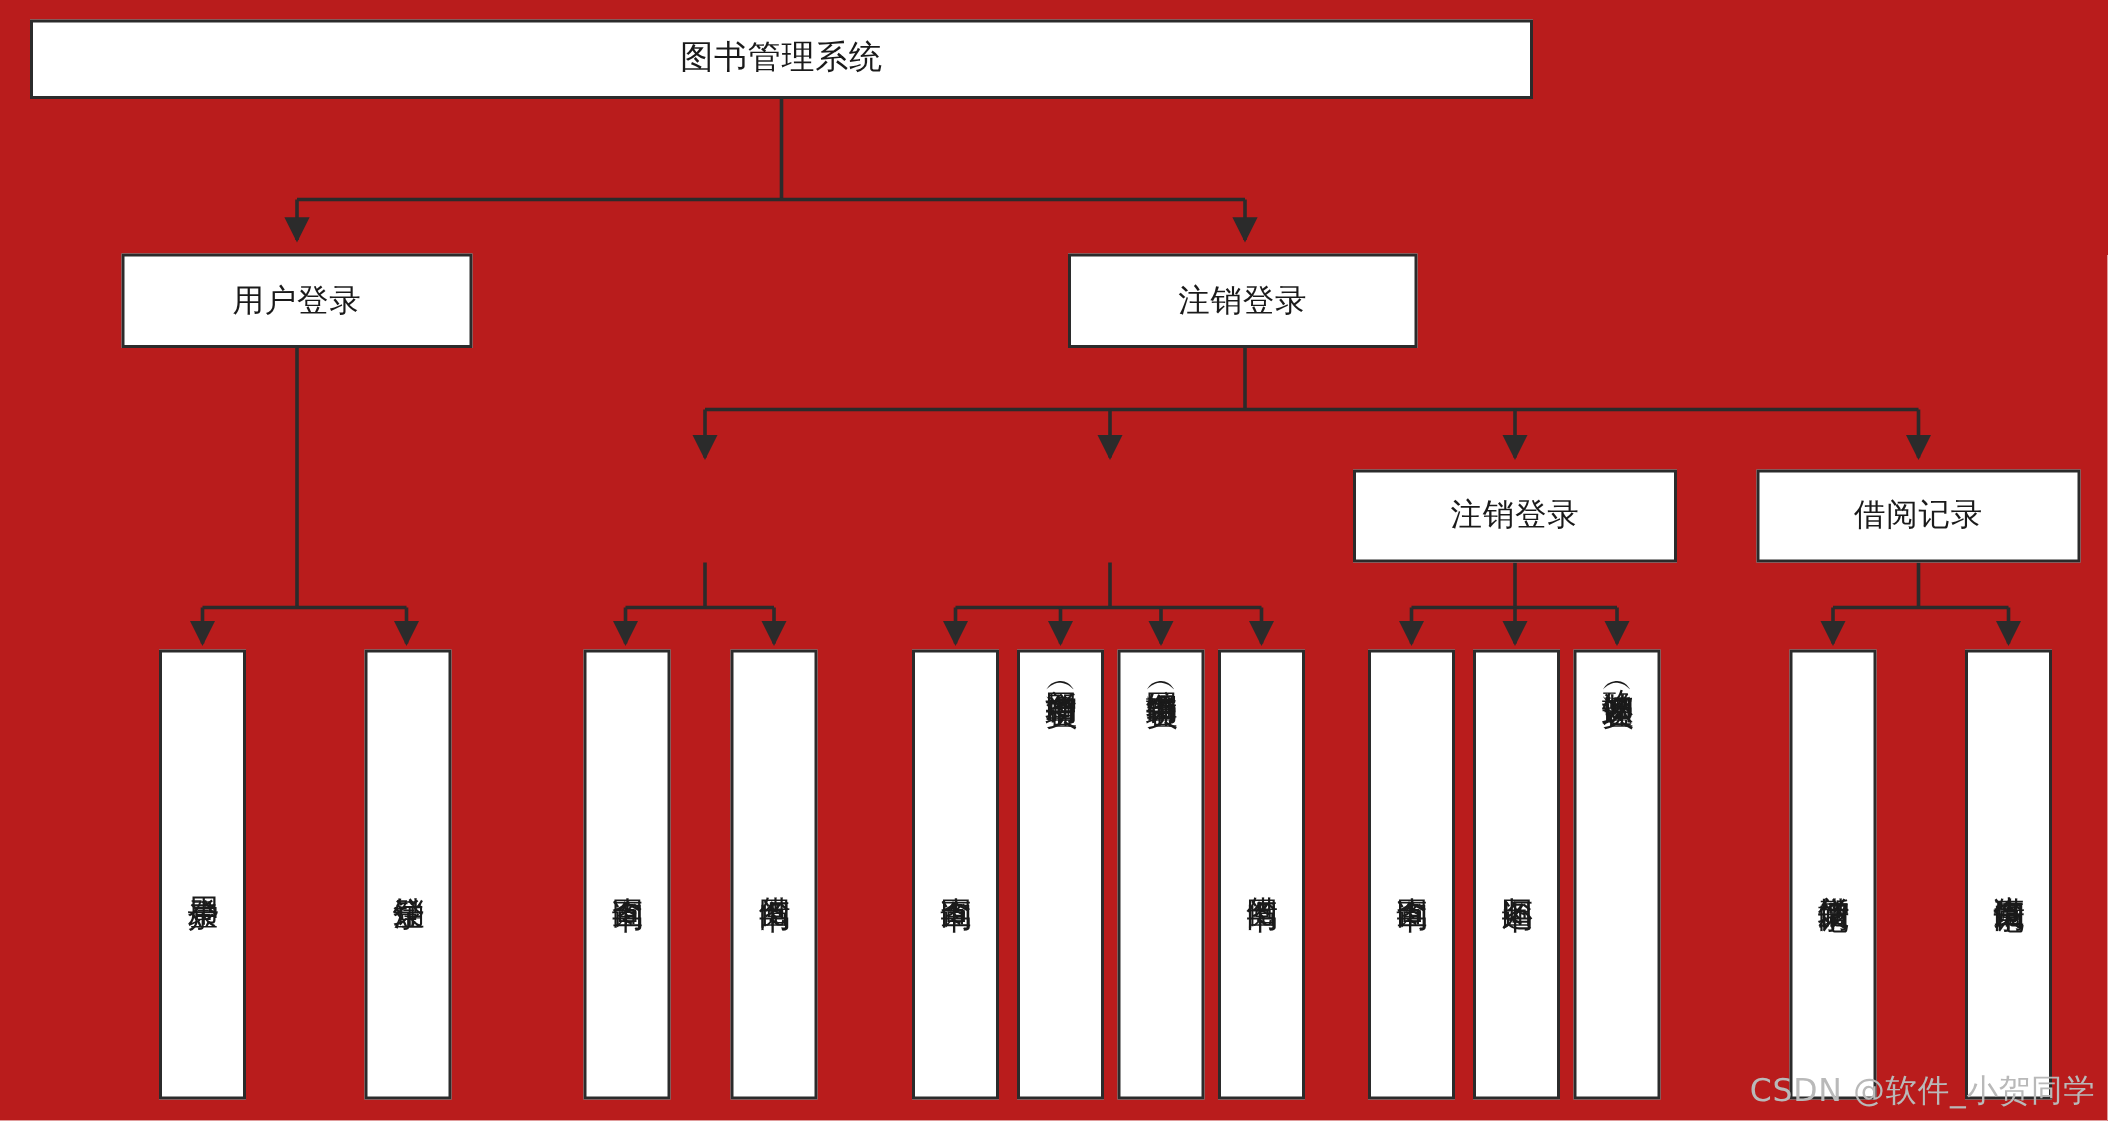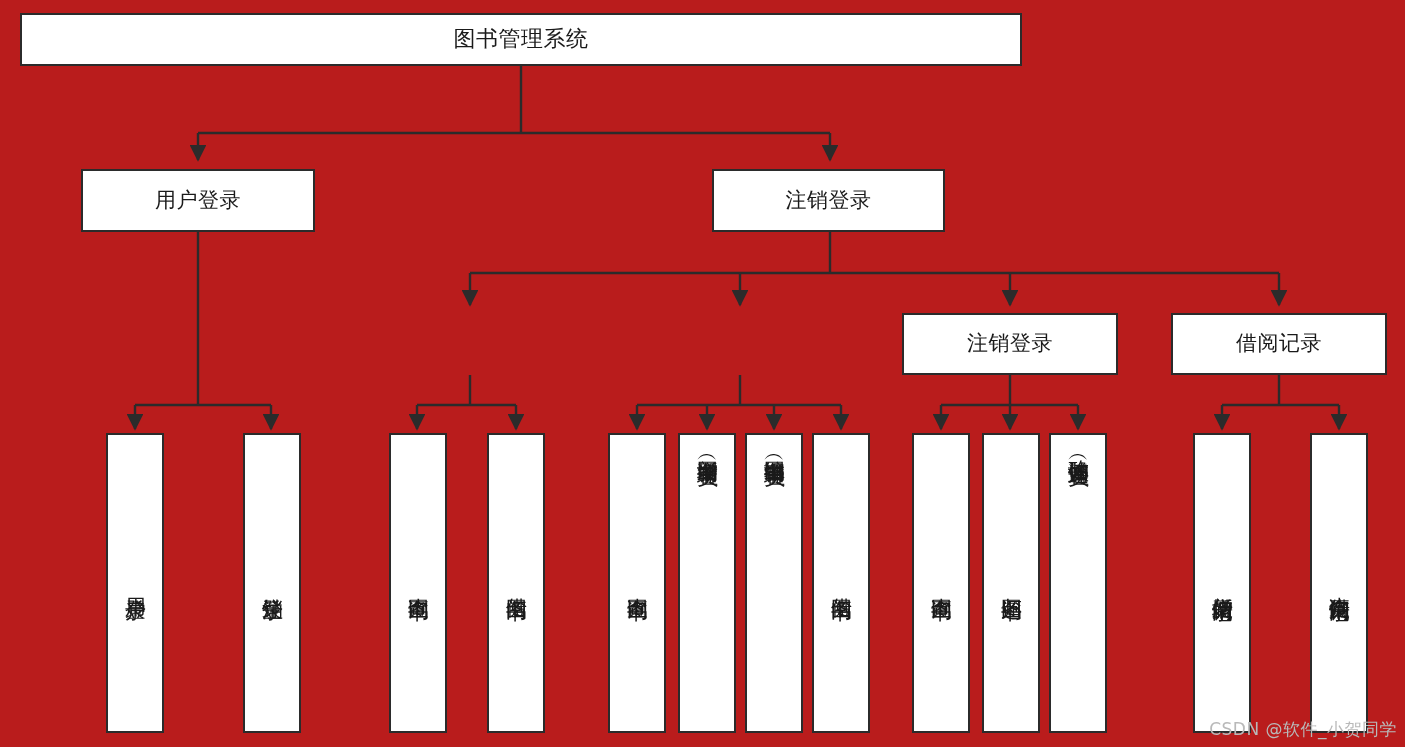--- a/index.html
+++ b/index.html
@@ -59,21 +59,21 @@
     align-items: center;
     padding-top: 0;
   }
   #root-node {
     font-size: 22px;
   }
   #watermark {
     position: absolute;
     right: 8px;
     bottom: 6px;
-    font-size: 17px;
+    font-size: 21px;
     color: #b9b9b9;
     white-space: nowrap;
     letter-spacing: 0.5px;
     margin-left: 35px;
   }
 </style>
 </head>
 <body>
 
 <div id="diagram-root">

